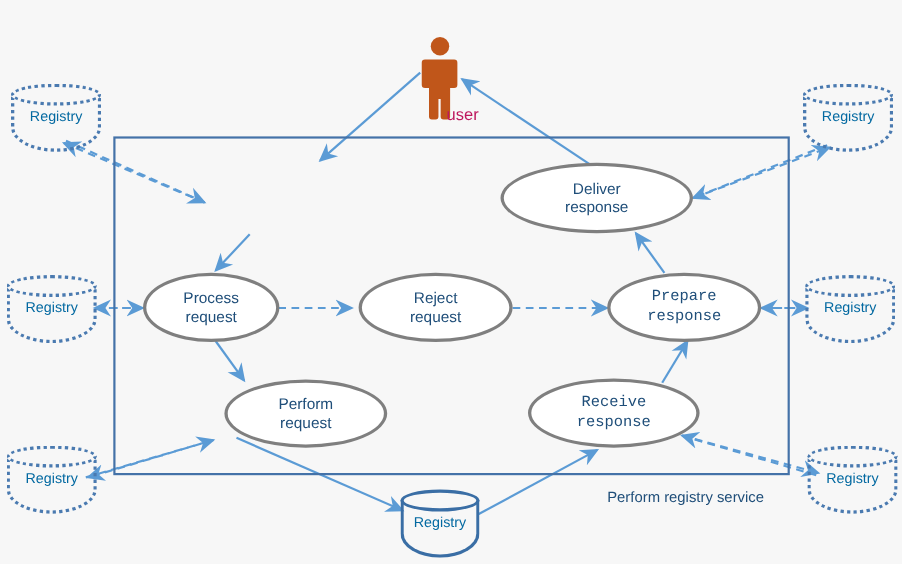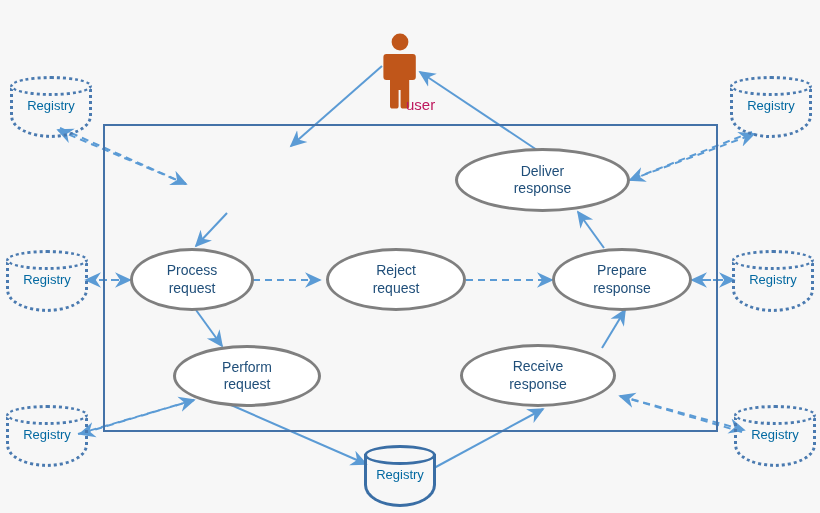--- a/index.html
+++ b/index.html
@@ -160,20 +160,21 @@
     <line x1="630" y1="180" x2="754" y2="134" stroke="#5b9bd5" stroke-width="2" stroke-dasharray="7,5" marker-end="url(#ahd)"></line>
 
     <line x1="732" y1="280" x2="692" y2="280" stroke="#5b9bd5" stroke-width="2" stroke-dasharray="7,5" marker-end="url(#ahd)"></line>
     <line x1="692" y1="280" x2="734" y2="280" stroke="#5b9bd5" stroke-width="2" stroke-dasharray="7,5" marker-end="url(#ahd)"></line>
 
     <line x1="742" y1="432" x2="620" y2="396" stroke="#5b9bd5" stroke-width="2" stroke-dasharray="7,5" marker-end="url(#ahd)"></line>
     <line x1="620" y1="396" x2="744" y2="430" stroke="#5b9bd5" stroke-width="2" stroke-dasharray="7,5" marker-end="url(#ahd)"></line>
   </svg>
 
   <div class="boundary"></div>
+  <div class="boundary-label">Perform registry service</div>
 
   <div class="actor">
     <svg viewBox="0 0 36 76" width="36" height="76">
       <circle cx="18" cy="9" r="8.4" fill="#c0561a"></circle>
       <path d="M5.2,21 h25.6 a3,3 0 0 1 3,3 v20 a3,3 0 0 1 -3,3 h-3.6 v26 a2.6,2.6 0 0 1 -2.6,2.6 h-3.4 a2.6,2.6 0 0 1 -2.6,-2.6 v-16 h-2 v16 a2.6,2.6 0 0 1 -2.6,2.6 h-3.4 a2.6,2.6 0 0 1 -2.6,-2.6 v-26 h-3.6 a3,3 0 0 1 -3,-3 v-20 a3,3 0 0 1 3,-3 z" fill="#c0561a"></path>
     </svg>
   </div>
   <div class="actor-label">user</div>
 
 
@@ -191,35 +192,35 @@
     </div>
   </div>
 
   <div class="ellipse" style="left:326px; top:248px; width:140px; height:63px;">
     <div>
       <span>Reject</span>
       <span>request</span>
     </div>
   </div>
 
-  <div class="ellipse" style="left:552px; top:248px; width:140px; height:63px;">
+  <div class="ellipse" style="left:552px; top:248px; width:140px; height:63px;font-family:Liberation Mono, monospace;">
     <div>
       <span>Prepare</span>
       <span>response</span>
     </div>
   </div>
 
-  <div class="ellipse" style="left:173px; top:345px; width:148px; height:62px;">
+  <div class="ellipse" style="left:204px; top:345px; width:148px; height:62px;">
     <div>
       <span>Perform</span>
       <span>request</span>
     </div>
   </div>
 
-  <div class="ellipse" style="left:460px; top:344px; width:156px; height:63px;">
+  <div class="ellipse" style="left:480px; top:344px; width:156px; height:63px;font-family:Liberation Mono, monospace;">
     <div>
       <span>Receive</span>
       <span>response</span>
     </div>
   </div>
 
   <div class="registry" style="left:10px; top:76px;">
     <div class="cyl-body"></div>
     <div class="cyl-top"></div>
     <div class="reg-label">Registry</div>

